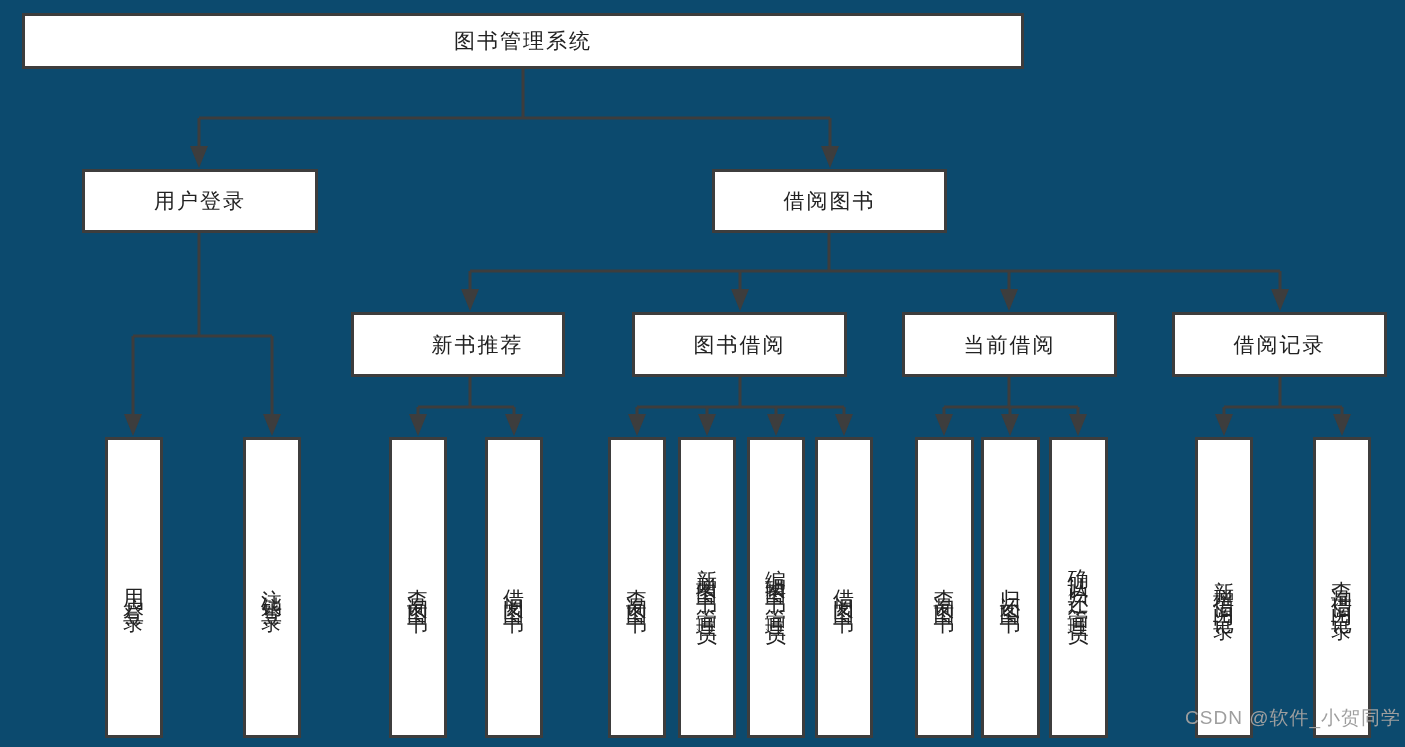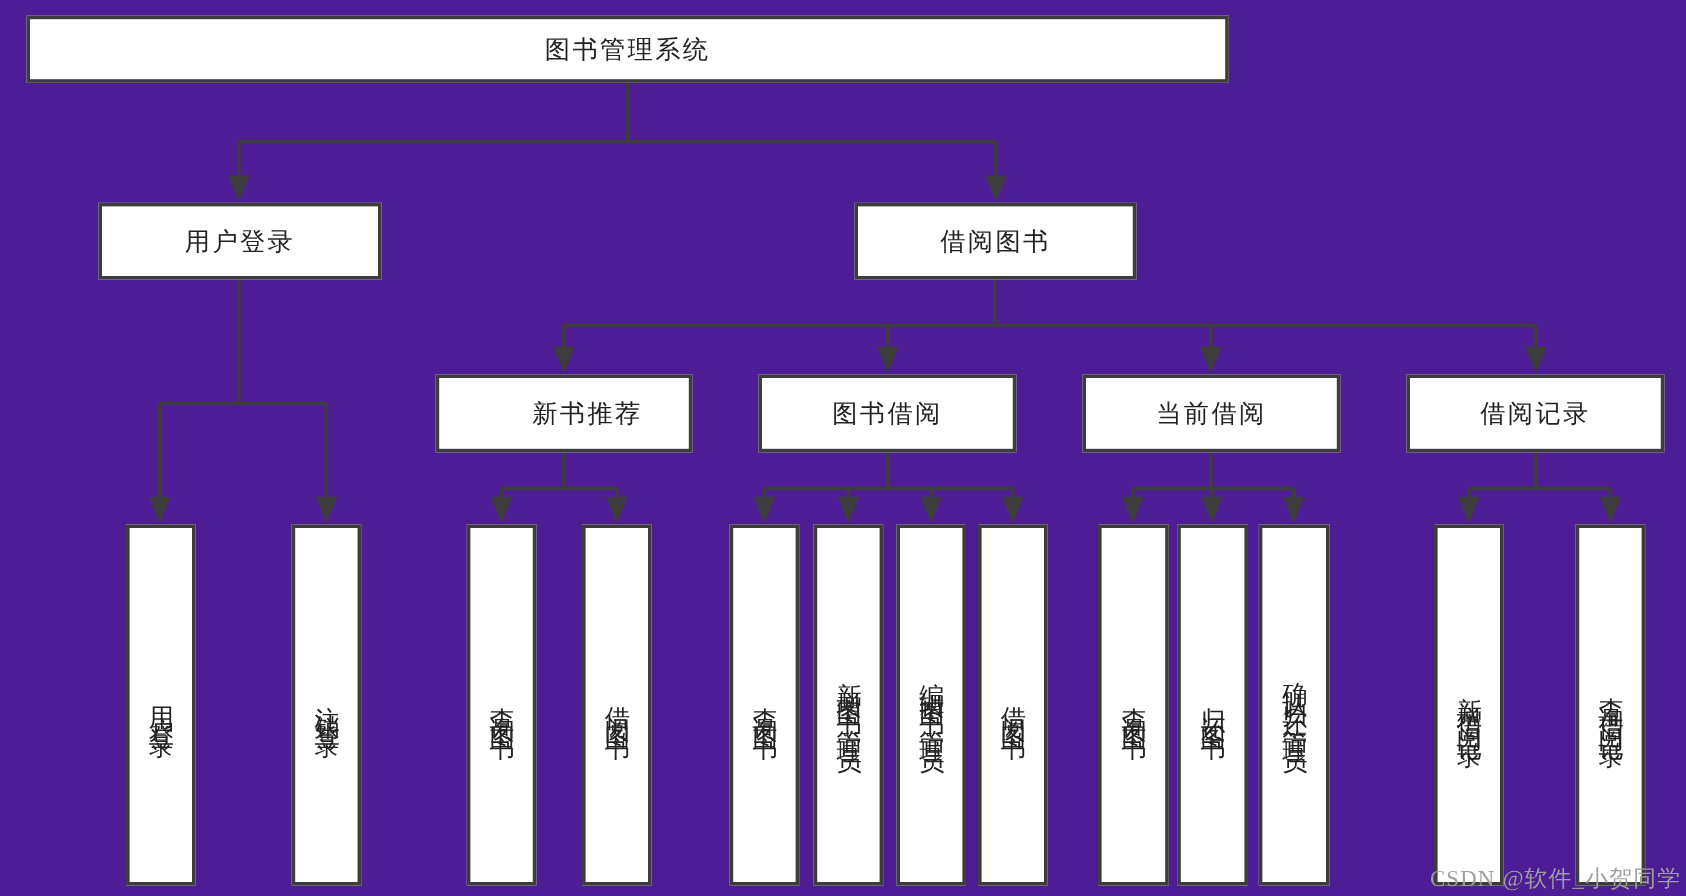--- a/index.html
+++ b/index.html
@@ -5,21 +5,21 @@
   html, body {
     margin: 0;
     padding: 0;
     background: #ffffff;
     font-family: "Liberation Sans", sans-serif;
   }
   #stage {
     position: relative;
     width: 1405px;
     height: 747px;
-    background: #4c1d95;
+    background: #0c4a6e;
     overflow: hidden;
   }
   #connectors {
     position: absolute;
     left: 0; top: 0;
     width: 1405px;
     height: 747px;
     pointer-events: none;
   }
   .box {
@@ -53,47 +53,46 @@
     text-orientation: mixed;
     font-size: 21px;
     letter-spacing: 8px;
     line-height: 1;
     white-space: nowrap;
   }
   
   #node-root          { left: 22px;   top: 13px;  width: 1002px; height: 56px; }
   #node-user-login    { left: 82px;   top: 169px; width: 236px;  height: 64px; }
   #node-book-mgmt     { left: 712px;  top: 169px; width: 235px;  height: 64px; }
-  #node-new-book      { left: 363px;  top: 312px; width: 214px;  height: 65px; padding-left: 39px; }
+  #node-new-book      { left: 351px;  top: 312px; width: 214px;  height: 65px; padding-left: 39px; }
   #node-book-borrow   { left: 632px;  top: 312px; width: 215px;  height: 65px; }
   #node-current       { left: 902px;  top: 312px; width: 215px;  height: 65px; }
   #node-records       { left: 1172px; top: 312px; width: 215px;  height: 65px; }
   
   #leaf-ul-login      { left: 105px; }
   #leaf-ul-logout     { left: 243px; }
   #leaf-nb-query      { left: 389px; }
   #leaf-nb-borrow     { left: 485px; }
   #leaf-bb-query      { left: 608px; }
   #leaf-bb-add        { left: 678px; }
   #leaf-bb-edit       { left: 747px; }
   #leaf-bb-borrow     { left: 815px; }
   #leaf-cb-query      { left: 915px;  width: 59px; }
   #leaf-cb-return     { left: 981px;  width: 59px; }
   #leaf-cb-confirm    { left: 1049px; width: 59px; }
   #leaf-br-add        { left: 1195px; }
   #leaf-br-query      { left: 1313px; }
   #watermark {
     position: absolute;
     right: 4px;
-    bottom: 2px;
+    bottom: 16px;
     font-size: 19px;
     letter-spacing: 1px;
     color: #9e9e9e;
     white-space: nowrap;
-    font-family: Liberation Serif, serif;
   }
 </style>
 </head>
 <body>
 
 <div id="stage">
 
   <svg id="connectors" viewBox="0 0 1405 747" xmlns="http://www.w3.org/2000/svg">
     <g stroke="#3d3d3d" stroke-width="3" fill="none">
 

